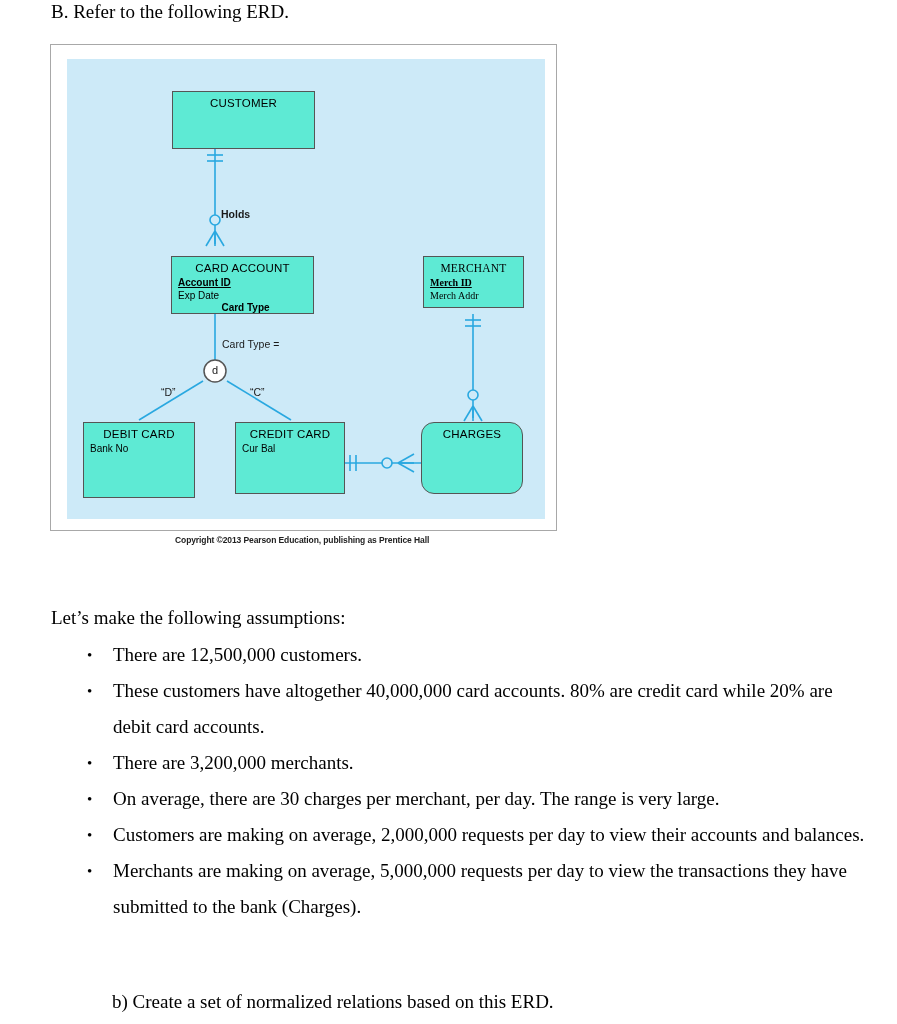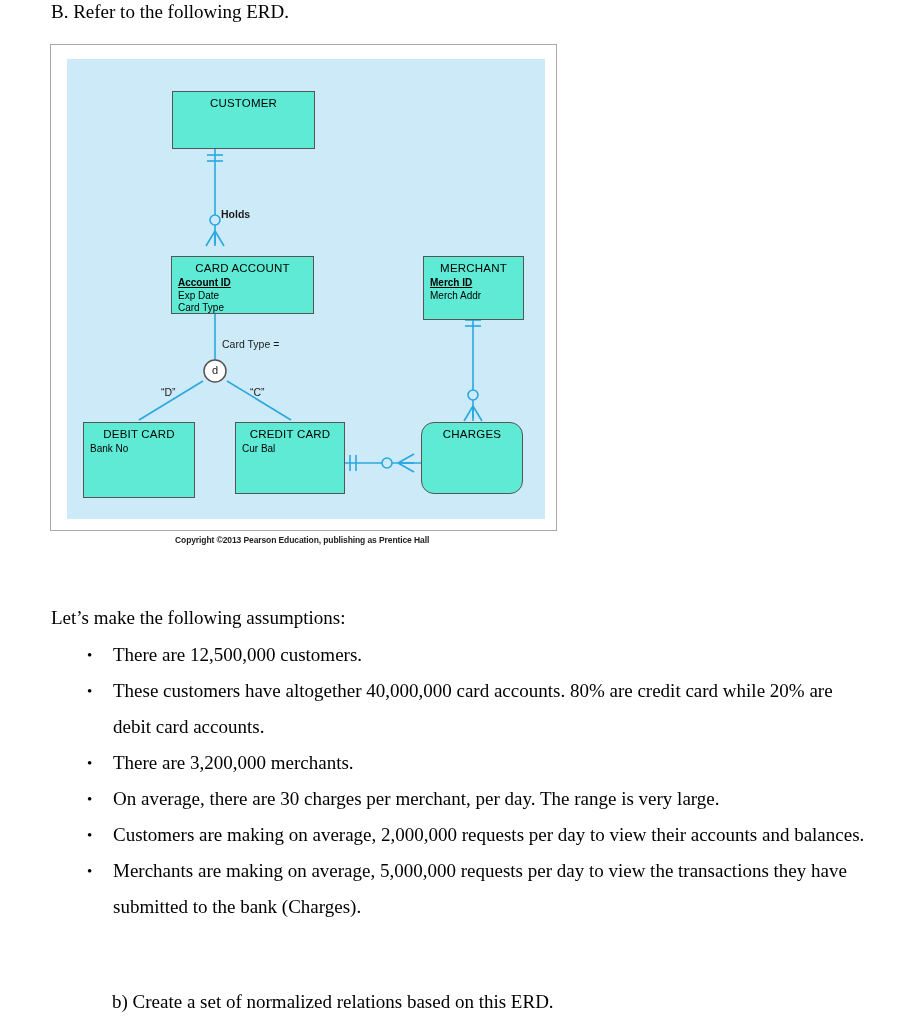--- a/index.html
+++ b/index.html
@@ -56,21 +56,21 @@
     padding-top: 5px;
     letter-spacing: .2px;
   }
   .entity .attrs {
     padding: 2px 0 0 6px;
     font-size: 10px;
     line-height: 12.5px;
   }
   .entity .attrs div { white-space: nowrap; }
   .attr-pk { font-weight: bold; text-decoration: underline; }
-  .attr-bold { font-weight: normal; }
+  .attr-bold { font-weight: bold; text-align: center; }
 
   
   .erd-lines {
     position: absolute;
     left: 0; top: 0;
     width: 507px; height: 487px;
     z-index: 2;
   }
 
   
@@ -190,21 +190,21 @@
 
     <div class="entity" style="left:120px; top:211px; width:143px; height:58px;">
       <div class="ent-title">CARD ACCOUNT</div>
       <div class="attrs">
         <div class="attr-pk">Account ID</div>
         <div>Exp Date</div>
         <div class="attr-bold">Card Type</div>
       </div>
     </div>
 
-    <div class="entity" style="left:372px; top:211px; width:101px; height:64px;">
+    <div class="entity" style="left:372px; top:211px; width:101px; height:52px;font-family:Liberation Serif, serif;">
       <div class="ent-title">MERCHANT</div>
       <div class="attrs">
         <div class="attr-pk">Merch ID</div>
         <div>Merch Addr</div>
       </div>
     </div>
 
     <div class="entity" style="left:32px; top:377px; width:112px; height:76px;">
       <div class="ent-title">DEBIT CARD</div>
       <div class="attrs">

